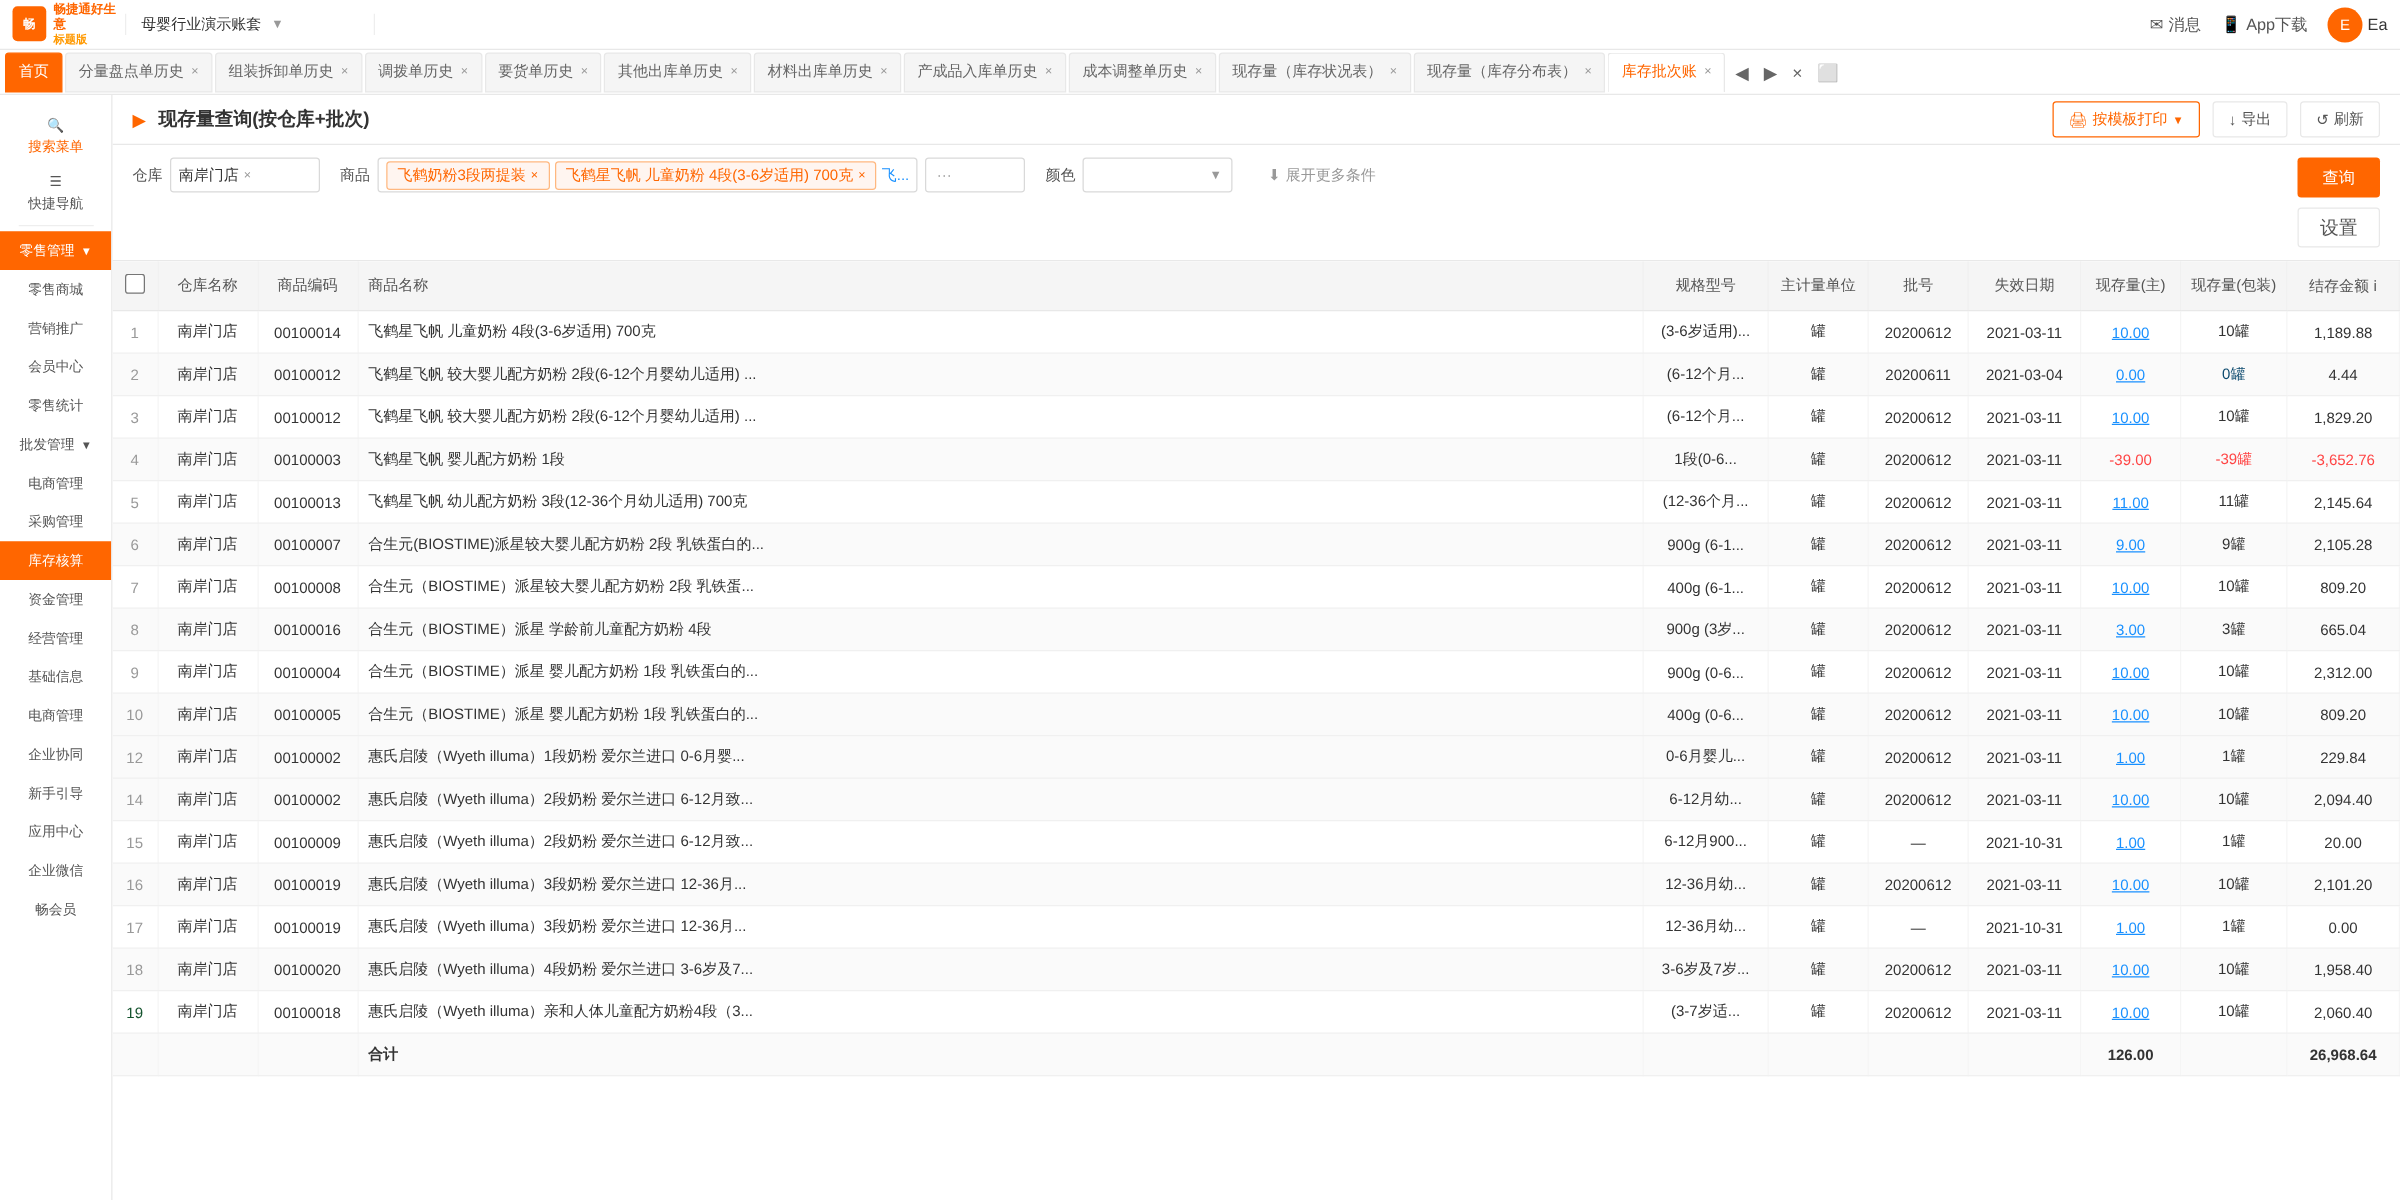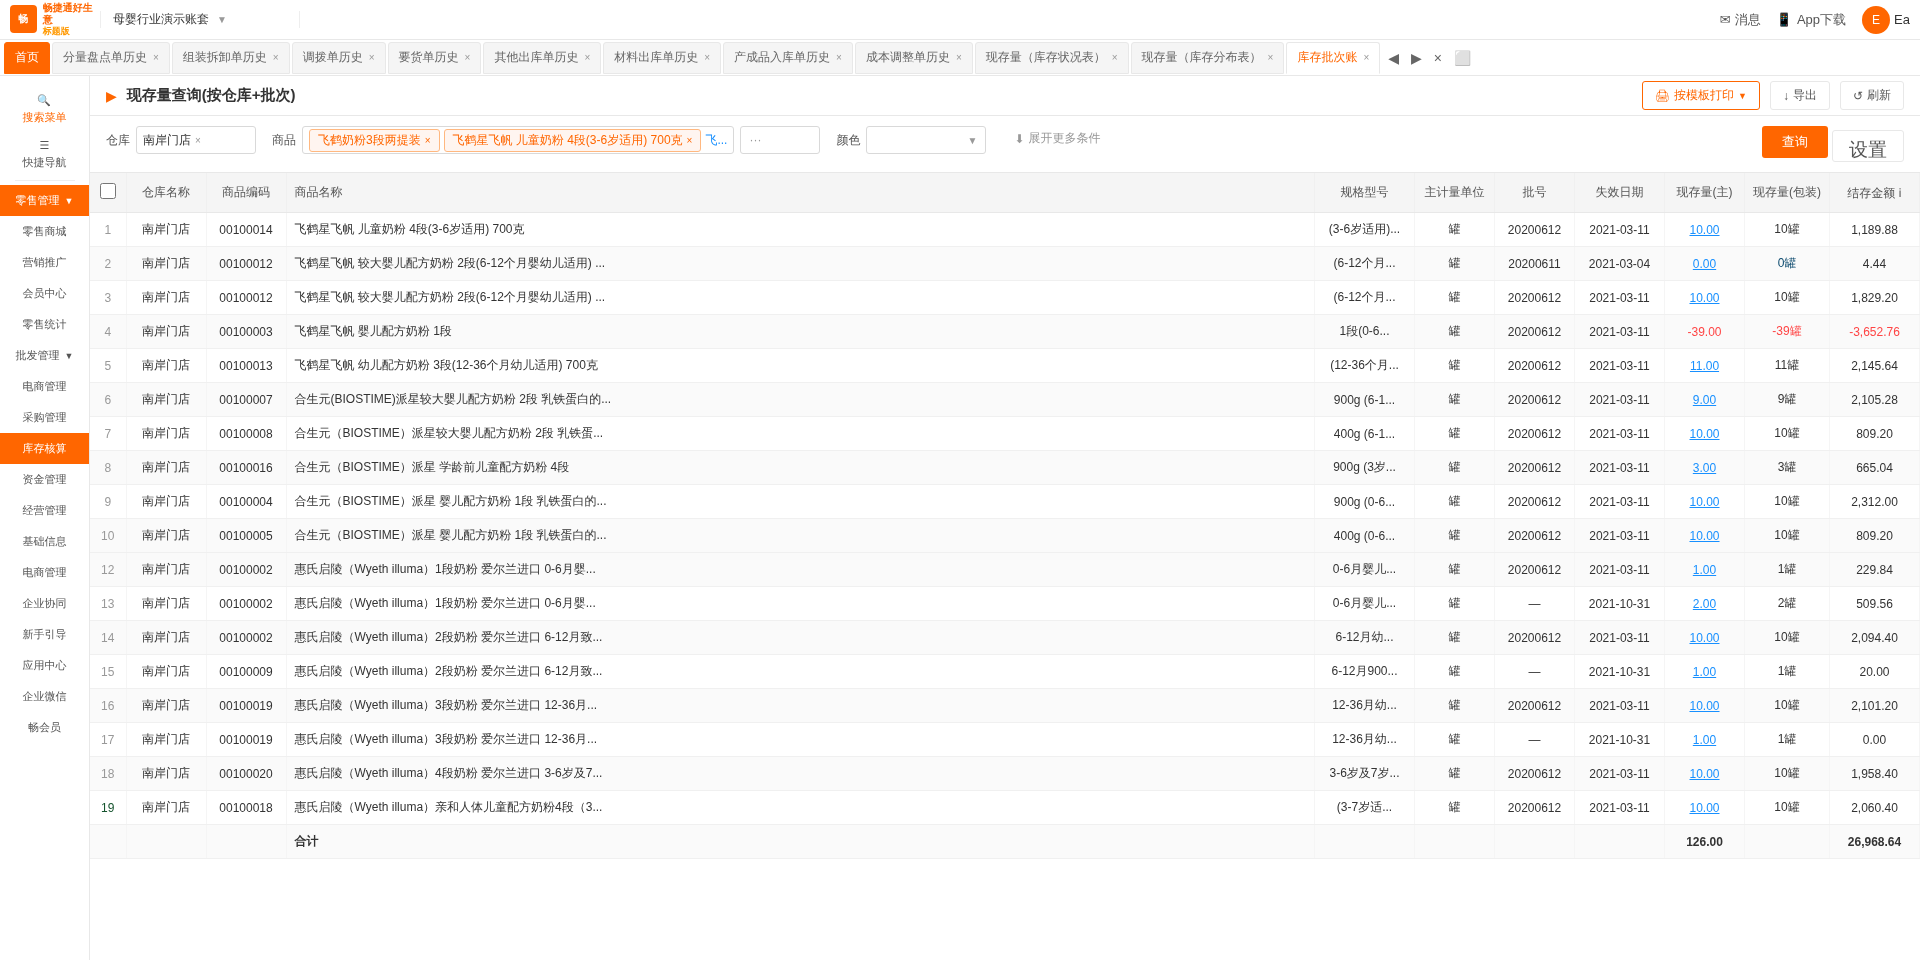--- a/index.html
+++ b/index.html
@@ -48,21 +48,21 @@
 
     
     .filter-area { background: #fff; padding: 10px 16px; border-bottom: 1px solid #e8e8e8; }
     .filter-item { display: flex; align-items: center; gap: 6px; }
     .filter-label { color: #555; font-size: 12px; white-space: nowrap; }
     .filter-tag { display: inline-flex; align-items: center; gap: 4px; background: #fff5f0; border: 1px solid #ffb880; border-radius: 3px; padding: 2px 8px; font-size: 12px; color: #ff6600; }
     .filter-tag .close { cursor: pointer; color: #ff6600; font-size: 10px; }
     .filter-more-input { border: 1px solid #d9d9d9; border-radius: 3px; padding: 4px 8px; font-size: 12px; height: 28px; min-width: 80px; display: flex; align-items: center; color: #999; cursor: pointer; }
     .expand-btn { display: flex; align-items: center; gap: 4px; color: #999; cursor: pointer; font-size: 12px; padding: 4px 12px; }
     .btn-query { background: #ff6600; color: #fff; border: none; border-radius: 3px; padding: 6px 20px; cursor: pointer; font-size: 13px; height: 32px; }
-    .btn-setting { background: #fff; color: #555; border: 1px solid #e8e8e8; border-radius: 3px; padding: 6px 16px; cursor: pointer; font-size: 19px; height: 32px; margin-top: 4px; }
+    .btn-setting { background: #fff; color: #555; border: 1px solid #e8e8e8; border-radius: 3px; padding: 6px 16px; cursor: pointer; font-size: 15px; height: 32px; margin-top: 4px; }
 
     
     .table-area { flex: 1; overflow: auto; background: #fff; }
     table { width: 100%; border-collapse: collapse; font-size: 12px; }
     thead tr { background: #f5f5f5; }
     th { padding: 10px 8px; border-bottom: 1px solid #e8e8e8; border-right: 1px solid #f0f0f0; color: #555; font-weight: normal; white-space: nowrap; text-align: center; }
     td { padding: 8px 8px; border-bottom: 1px solid #f0f0f0; border-right: 1px solid #f5f5f5; text-align: center; white-space: nowrap; }
     .col-num { width: 36px; }
     .col-warehouse { width: 80px; }
     .col-code { width: 80px; }
@@ -72,22 +72,22 @@
     .col-batch { width: 80px; }
     .col-expire { width: 90px; }
     .col-stock { width: 80px; }
     .col-pkg { width: 80px; }
     .col-amount { width: 90px; }
     .summary-row td { background: #fafafa; font-weight: bold; }
     .row-checkbox { width: 16px; height: 16px; cursor: pointer; }
     .expand-arrow { color: #ff6600; cursor: pointer; font-size: 14px; margin-right: 10px; }
 
     .filter-section { display: flex; align-items: flex-start; gap: 12px; }
-    .filter-fields { flex: 1; display: flex; flex-wrap: wrap; gap: 24px 16px; align-items: flex-start; }
-    .filter-actions { display: flex; flex-direction: row; gap: 4px; }
+    .filter-fields { flex: 1; display: flex; flex-wrap: wrap; gap: 24px 16px; align-items: center; }
+    .filter-actions { display: flex; flex-direction: column; gap: 4px; }
   </style>
 </head>
 <body>
 
 <div class="top-bar">
   <div class="logo-area">
     <div class="logo-icon">
         <span>畅</span>
       </div>
     <div style="font-size:10px;color:#ff6600;font-weight:bold;line-height:1.2;">
@@ -459,33 +459,20 @@
     <td>00100002</td>
     <td style="text-align:left;">惠氏启陵（Wyeth illuma）1段奶粉 爱尔兰进口 0-6月婴...</td>
     <td>0-6月婴儿...</td>
     <td>罐</td>
     <td>20200612</td>
     <td>2021-03-11</td>
     <td style="color:#1890ff;text-decoration:underline;cursor:pointer;">1.00</td>
     <td style="color:#333;">1罐</td>
     <td style="color:#333;">229.84</td>
   </tr>
-            <tr style="background: rgb(255, 255, 255);">
-    <td style="text-align:center;color:#999;">13</td>
-    <td>南岸门店</td>
-    <td>00100002</td>
-    <td style="text-align:left;">惠氏启陵（Wyeth illuma）1段奶粉 爱尔兰进口 0-6月婴...</td>
-    <td>0-6月婴儿...</td>
-    <td>罐</td>
-    <td>—</td>
-    <td>2021-10-31</td>
-    <td style="color:#1890ff;text-decoration:underline;cursor:pointer;">2.00</td>
-    <td style="color:#333;">2罐</td>
-    <td style="color:#333;">509.56</td>
-  </tr>
             <tr style="background: rgb(250, 250, 250);">
     <td style="text-align:center;color:#999;">14</td>
     <td>南岸门店</td>
     <td>00100002</td>
     <td style="text-align:left;">惠氏启陵（Wyeth illuma）2段奶粉 爱尔兰进口 6-12月致...</td>
     <td>6-12月幼...</td>
     <td>罐</td>
     <td>20200612</td>
     <td>2021-03-11</td>
     <td style="color:#1890ff;text-decoration:underline;cursor:pointer;">10.00</td>

